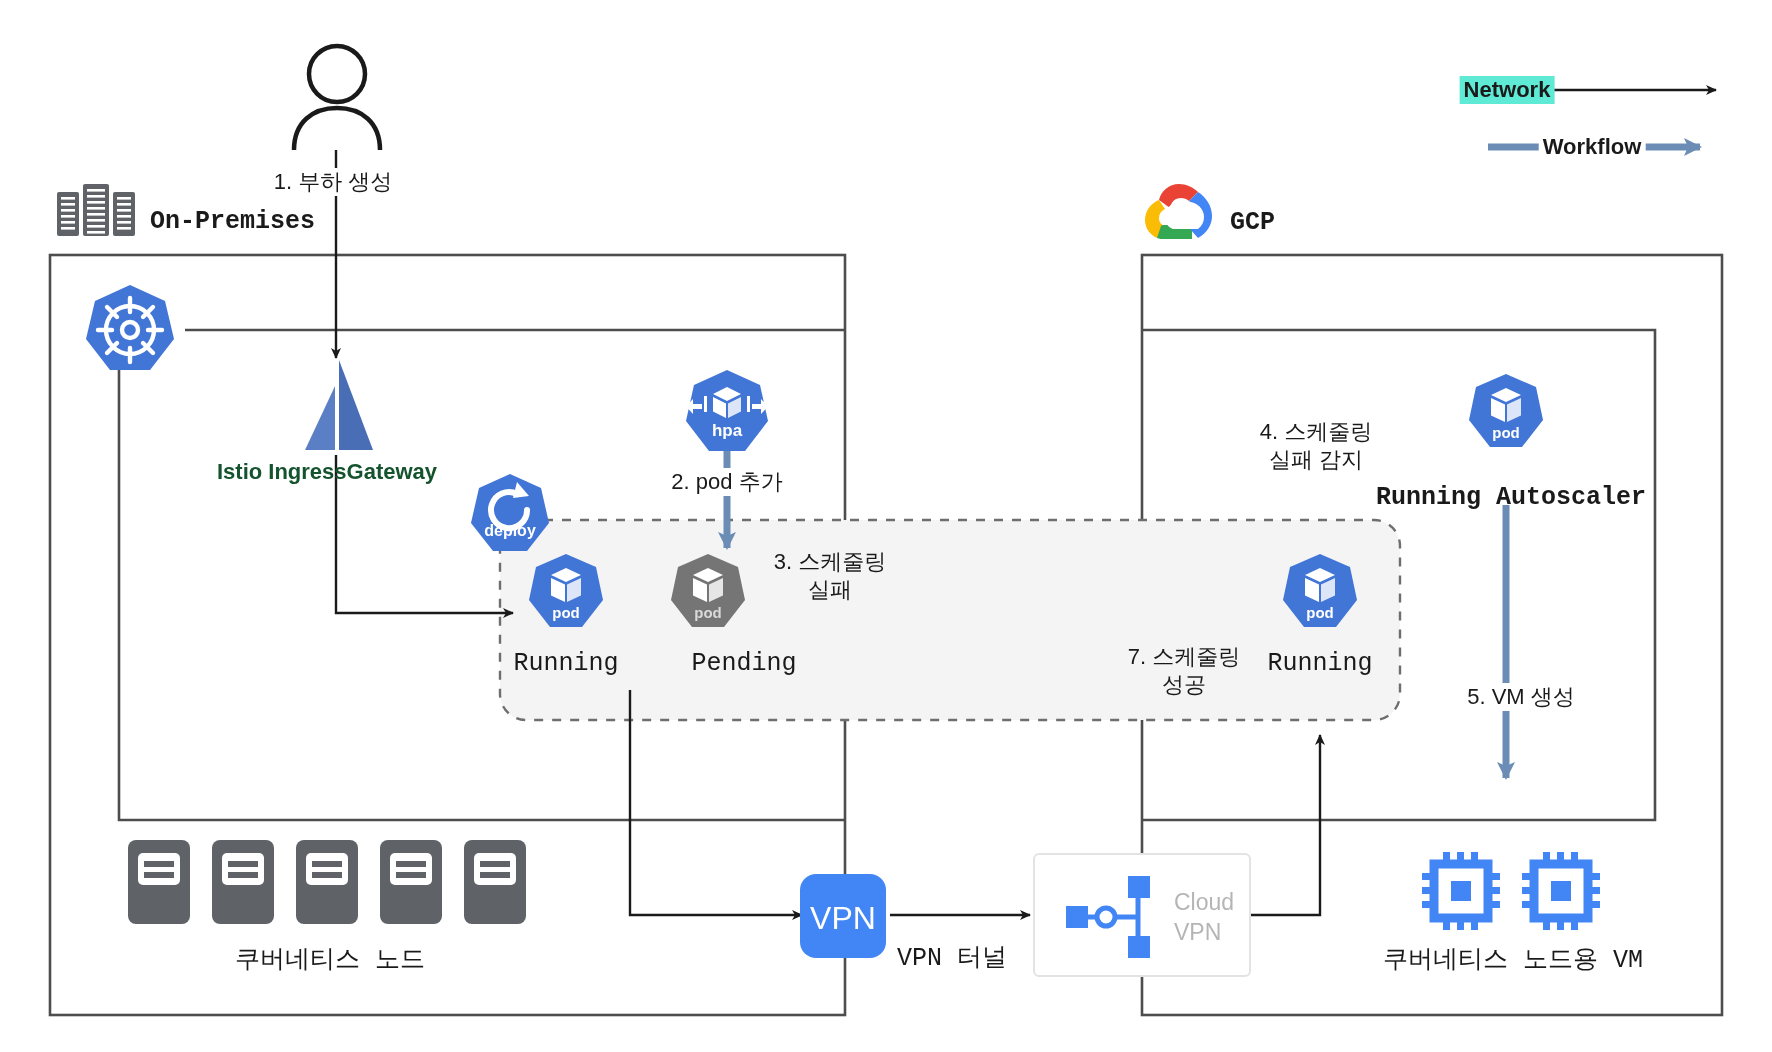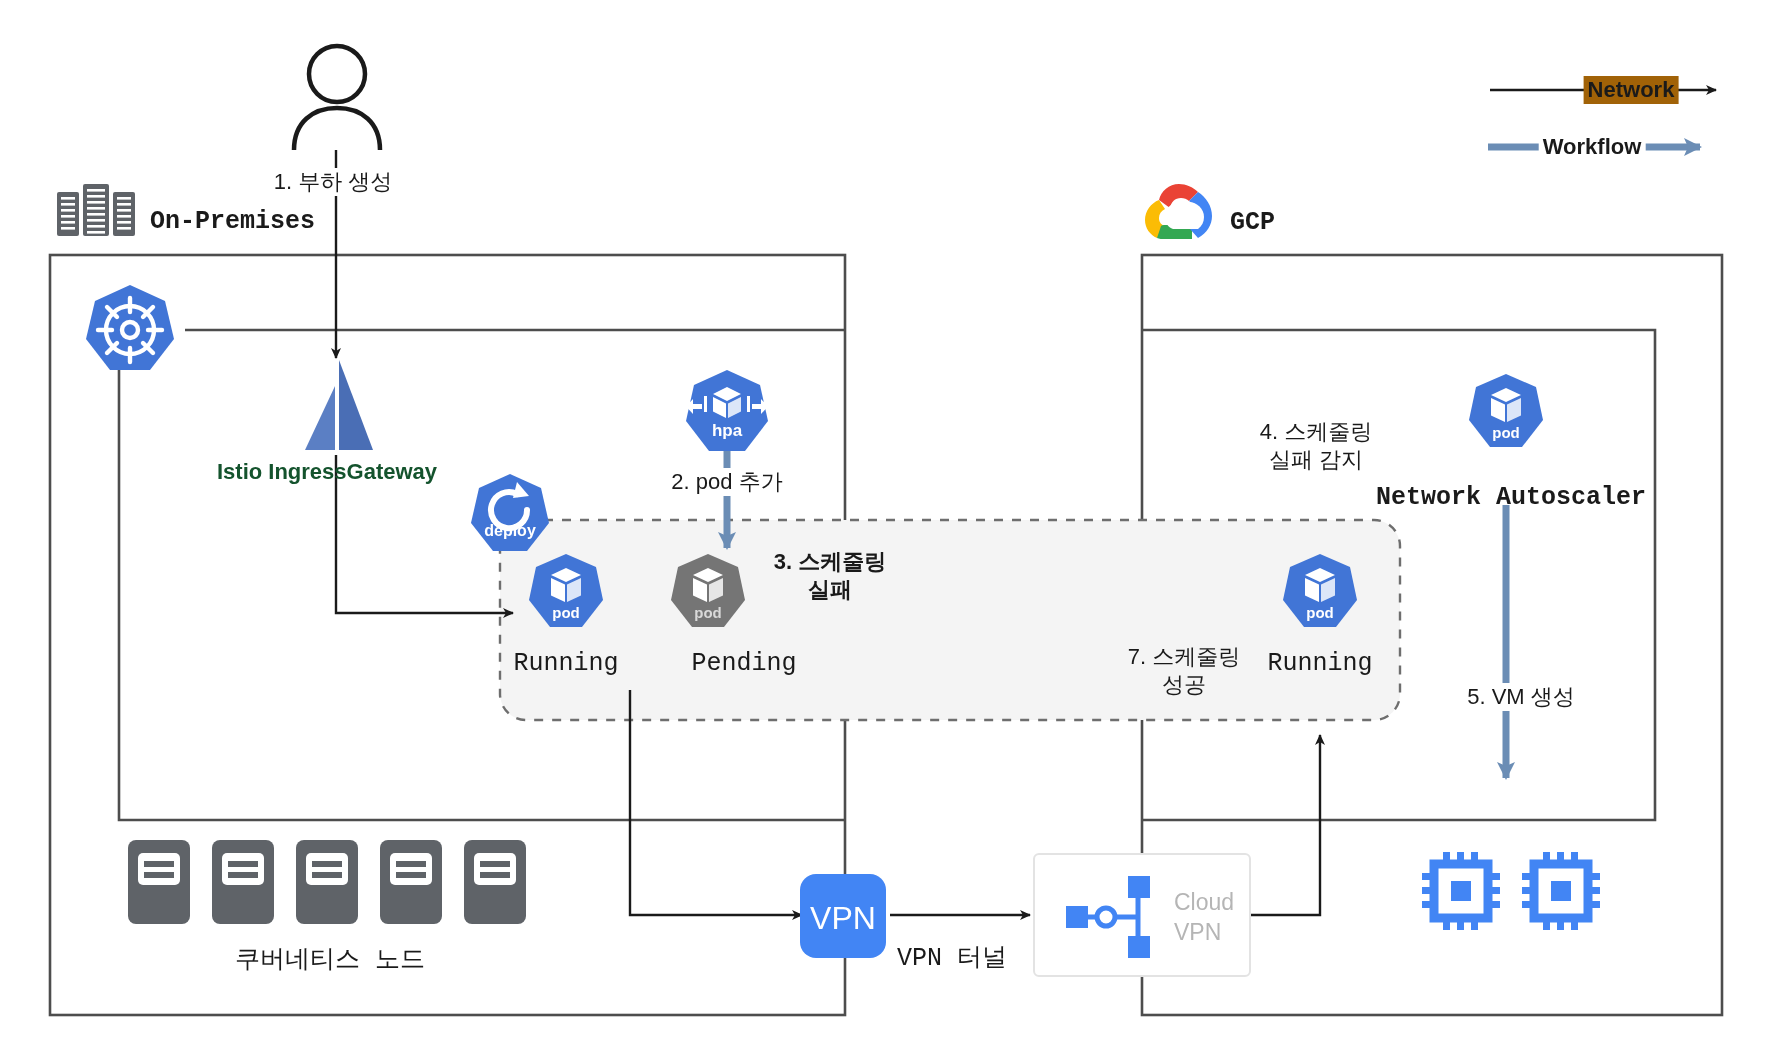--- a/index.html
+++ b/index.html
@@ -87,21 +87,21 @@
 
     <g>
       <line x1="890" y1="915" x2="1030" y2="915" stroke="#1a1a1a" stroke-width="2.4" marker-end="url(#arrHeadBlack)"></line>
     </g>
 
     <g>
       <path d="M1250 915 L1320 915 L1320 735" fill="none" stroke="#1a1a1a" stroke-width="2.4" marker-end="url(#arrHeadBlack)"></path>
     </g>
   </svg>
 
-  <div class="lbl t18 bold center" style="left:1631px; top:76px; background:#a16207; padding:0 4px;">Network</div>
+  <div class="lbl t18 bold center" style="left:1507px; top:76px; background:#5eead4; padding:0 4px;">Network</div>
   <div class="lbl t18 bold center" style="left:1592px; top:133px; background:#fff; padding:0 4px;">Workflow</div>
 
   <div class="ico" style="left:55px; top:182px;">
     <svg width="90" height="55" viewBox="0 0 90 55">
       <g fill="#5f6368">
         <rect x="2" y="10" width="22" height="44" rx="2"></rect>
         <rect x="28" y="2" width="26" height="52" rx="2"></rect>
         <rect x="58" y="10" width="22" height="44" rx="2"></rect>
       </g>
       <g fill="#ffffff">
@@ -223,21 +223,21 @@
       <g fill="#ffffff">
         <path d="M43 16 L58 23 L43 30 L28 23 Z"></path>
         <path d="M28 26 L42 32.5 L42 50 L28 43.5 Z"></path>
         <path d="M58 26 L44 32.5 L44 50 L58 43.5 Z" opacity="0.82"></path>
       </g>
       <text x="43" y="66" font-family="Liberation Sans, sans-serif" font-size="15" font-weight="bold" fill="#d9d9d9" text-anchor="middle">pod</text>
     </svg>
   </div>
   <div class="lbl t20 center" style="left:708px; top:648px;margin-left:36px;">Pending</div>
 
-  <div class="lbl t18 center" style="left:830px; top:548px; background:#f4f4f4; padding:0 3px;font-weight:bold;">3. 스케줄링<br>실패</div>
+  <div class="lbl t18 center" style="left:830px; top:548px; background:#f4f4f4; padding:0 3px;">3. 스케줄링<br>실패</div>
 
   <div class="ico" style="left:1277px; top:552px;">
     <svg width="86" height="86" viewBox="0 0 86 86">
       <path d="M43 2 L73 15 L80 48 L59 75 L27 75 L6 48 L13 15 Z" fill="#4175d6"></path>
       <g fill="#ffffff">
         <path d="M43 16 L58 23 L43 30 L28 23 Z"></path>
         <path d="M28 26 L42 32.5 L42 50 L28 43.5 Z"></path>
         <path d="M58 26 L44 32.5 L44 50 L58 43.5 Z" opacity="0.82"></path>
       </g>
       <text x="43" y="66" font-family="Liberation Sans, sans-serif" font-size="15" font-weight="bold" fill="#ffffff" text-anchor="middle">pod</text>
@@ -251,21 +251,21 @@
     <svg width="86" height="86" viewBox="0 0 86 86">
       <path d="M43 2 L73 15 L80 48 L59 75 L27 75 L6 48 L13 15 Z" fill="#4175d6"></path>
       <g fill="#ffffff">
         <path d="M43 16 L58 23 L43 30 L28 23 Z"></path>
         <path d="M28 26 L42 32.5 L42 50 L28 43.5 Z"></path>
         <path d="M58 26 L44 32.5 L44 50 L58 43.5 Z" opacity="0.82"></path>
       </g>
       <text x="43" y="66" font-family="Liberation Sans, sans-serif" font-size="15" font-weight="bold" fill="#ffffff" text-anchor="middle">pod</text>
     </svg>
   </div>
-  <div class="lbl t20 bold center" style="left:1511px; top:482px;">Network Autoscaler</div>
+  <div class="lbl t20 bold center" style="left:1511px; top:482px;">Running Autoscaler</div>
 
   <div class="lbl t18 center" style="left:1316px; top:418px;">4. 스케줄링<br>실패 감지</div>
 
   <div class="lbl t18 center" style="left:1521px; top:637px; background:#fff; padding:0 6px;margin-top:46px;">5. VM 생성</div>
 
 
   <div class="ico" style="left:128px; top:840px;">
     <svg width="400" height="90" viewBox="0 0 400 90">
       <g>
         <g transform="translate(0,0)">
@@ -359,14 +359,15 @@
           <rect x="4" y="25" width="10" height="7"></rect>
             <rect x="4" y="39" width="10" height="7"></rect>
             <rect x="4" y="53" width="10" height="7"></rect>
           <rect x="72" y="25" width="10" height="7"></rect>
             <rect x="72" y="39" width="10" height="7"></rect>
             <rect x="72" y="53" width="10" height="7"></rect>
         </g>
       </g>
     </svg>
   </div>
+  <div class="lbl t20 center" style="left:1513px; top:945px;">쿠버네티스 노드용 VM</div>
 
 </div>
 
 </body></html>

